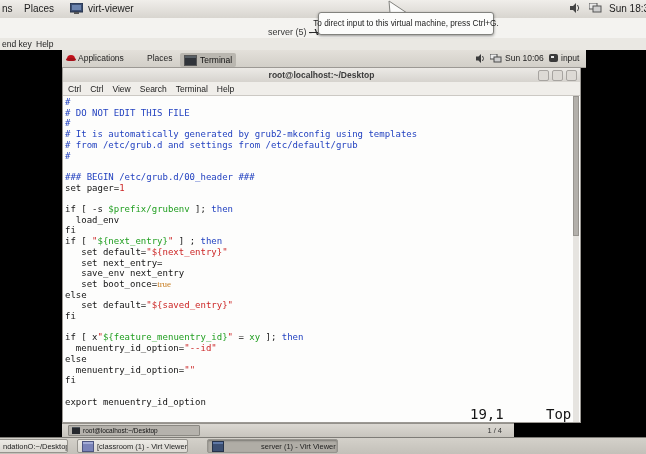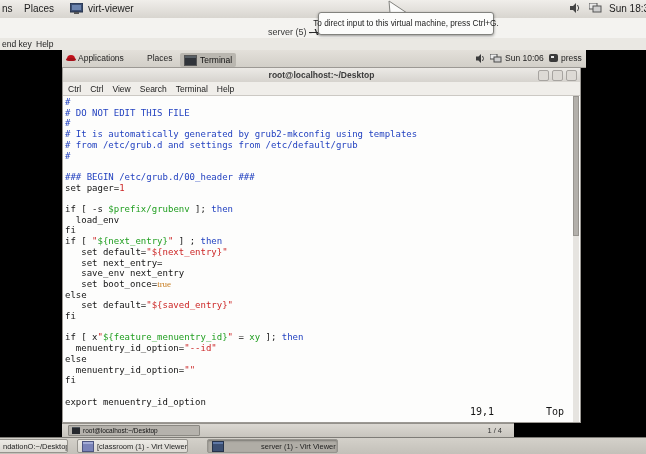--- a/index.html
+++ b/index.html
@@ -55,21 +55,21 @@
     display:flex;align-items:center;gap:9px;padding-left:5px;box-sizing:border-box;}
   .term-body{left:0;top:28px;width:517px;height:326px;background:#fdfdfc;overflow:hidden;}
   .term-text{position:absolute;left:2px;top:1px;font-family:"DejaVu Sans Mono",monospace;
     font-size:9px;line-height:10.7px;white-space:pre;color:var(--k,#141414);}
   .tk-c{color:var(--c,#2342c0);}
   .tk-s{color:var(--s,#cc2626);}
   .tk-v{color:var(--v,#1f9e1f);}
   .tk-o{color:var(--o,#c77c1f);font-family:Liberation Serif, serif;}
   .tk-k{color:var(--k,#141414);}
   .term-status{position:absolute;left:0;top:310px;width:548px;height:11px;
-    font-family:"DejaVu Sans Mono",monospace;font-size:10px;color:#141414;}
+    font-family:"DejaVu Sans Mono",monospace;font-size:14px;color:#141414;}
   .term-status .ruler{position:absolute;left:407px;}
   .term-status .pos{position:absolute;left:483px;}
   .scrollbar{position:absolute;right:1px;top:28px;width:6px;height:326px;background:#e6e4e0;}
   .scroll-thumb{position:absolute;left:0;top:0;width:6px;height:140px;background:#b3b0ab;border:1px solid #97948f;box-sizing:border-box;}
 
   
   .guest-taskbar{left:0;top:373px;width:452px;height:13px;
     background:linear-gradient(#dbd8d2,#c8c5be);border-top:1px solid #94918b;}
   .gt-btn{position:absolute;left:6px;top:1px;width:132px;height:11px;
     background:#b5b2ac;border:1px solid #8a8882;border-radius:1px;
@@ -160,21 +160,21 @@
             <rect x="4" y="3" width="7" height="5" fill="#cfcfcf" stroke="#4a4a4a"></rect>
           </svg>
       </span>
       <span style="left:443px">Sun 10:06</span>
       <span class="hp-icon" style="left:487px;top:4px">
         <svg width="9" height="9">
             <rect x="0" y="0" width="9" height="8" rx="2" fill="#3a3a3a"></rect>
             <rect x="2" y="2" width="3" height="2" fill="#e8e8e8"></rect>
           </svg>
       </span>
-      <span style="left:499px">press</span>
+      <span style="left:499px">input</span>
     </div>
 
     <div class="abs term">
       <div class="abs term-titlebar">
         <span>root@localhost:~/Desktop</span>
         <span class="twin-btns">
           <i></i>
           <i></i>
           <i></i>
         </span>

